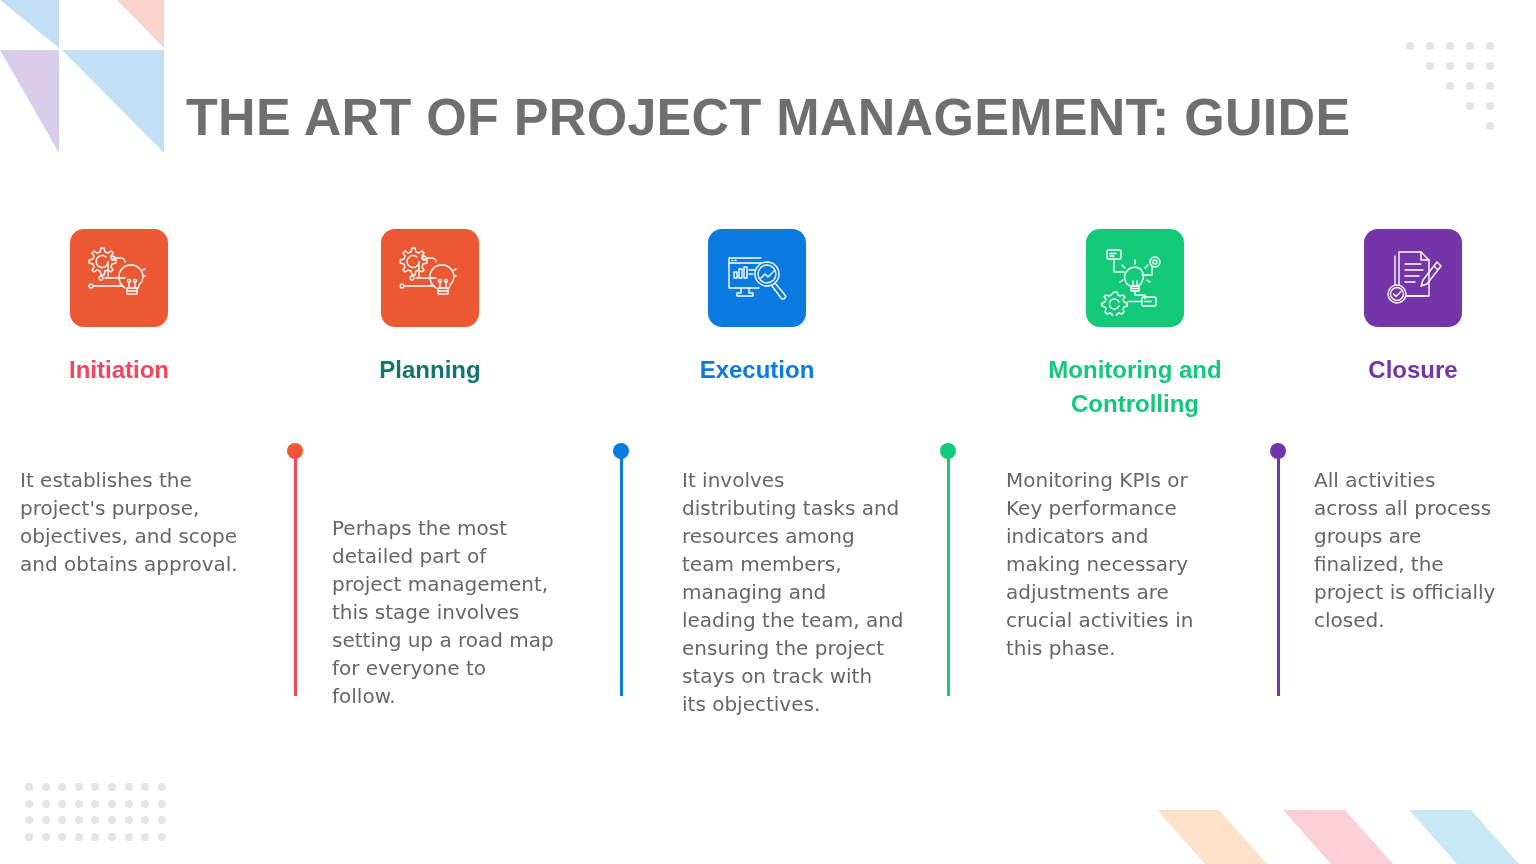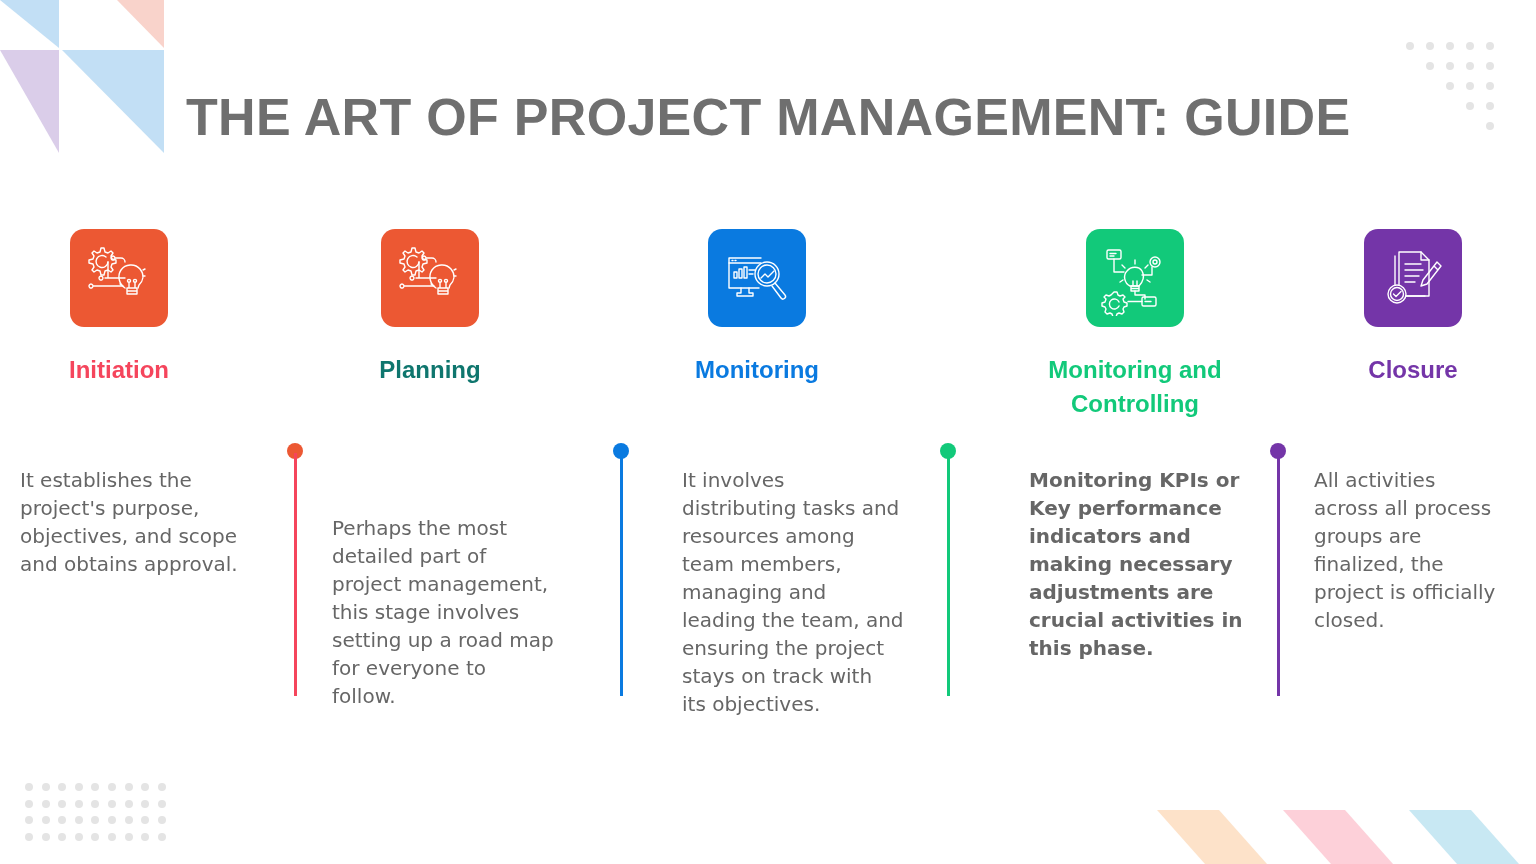--- a/index.html
+++ b/index.html
@@ -159,21 +159,21 @@
       <rect x="15" y="32" width="3" height="6"></rect>
         <rect x="20" y="29" width="3" height="9"></rect>
         <rect x="25" y="27" width="3" height="11"></rect>
       <path d="M30 30 h6 M30 34 h4"></path>
       <circle cx="48" cy="34" r="12"></circle>
         <circle cx="48" cy="34" r="9"></circle>
       <path d="M42 38 l4-4 3 3 6-6"></path>
       <path d="M56 43 l10 12 a2.5 2.5 0 0 1 -4 3 l-9 -12"></path>
     </svg>
   </div>
-  <div class="stage-name" style="color:#0a7ae0;">Monitoring</div>
+  <div class="stage-name" style="color:#0a7ae0;">Execution</div>
 </div>
 
 <div class="stage-head" style="left:1005px; top:229px;">
   <div class="icon-box" style="background:#12c97a;">
     <svg viewBox="0 0 76 76" fill="none" stroke="#fff" stroke-width="1.4" stroke-linecap="round" stroke-linejoin="round">
       <rect x="10" y="10" width="14" height="9" rx="1.5"></rect>
         <path d="M13 13.5 h6 M13 16 h4"></path>
       <path d="M17 19 v13 h10"></path>
       <path d="M33 46 c-6-3-7-11-3-15 c4-5 12-5 15 0 c3 5 1 11-3 15 z"></path>
       <path d="M34 46 h8 v5 h-8 z M35 48.5 h6 M36 46 v-5 M40 46 v-5"></path>
@@ -239,21 +239,21 @@
 follow.</p>
 <p class="desc" style="left:682px;">It involves
 distributing tasks and
 resources among
 team members,
 managing and
 leading the team, and
 ensuring the project
 stays on track with
 its objectives.</p>
-<p class="desc" style="left:1029px;font-weight:bold;">Monitoring KPIs or
+<p class="desc" style="left:1006px;">Monitoring KPIs or
 Key performance
 indicators and
 making necessary
 adjustments are
 crucial activities in
 this phase.</p>
 <p class="desc" style="left:1314px;">All activities
 across all process
 groups are
 finalized, the

